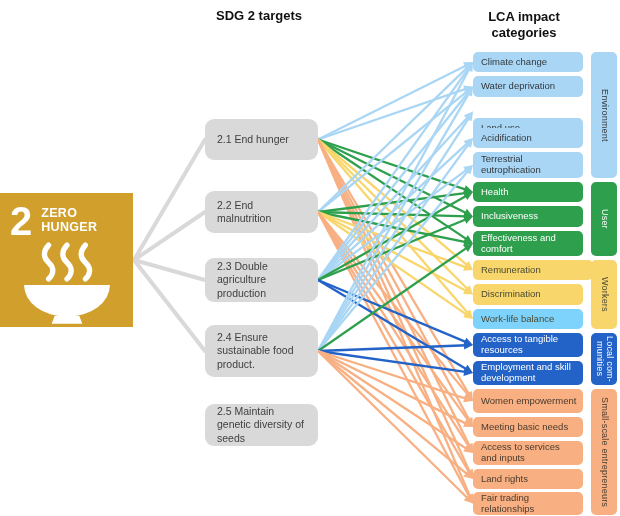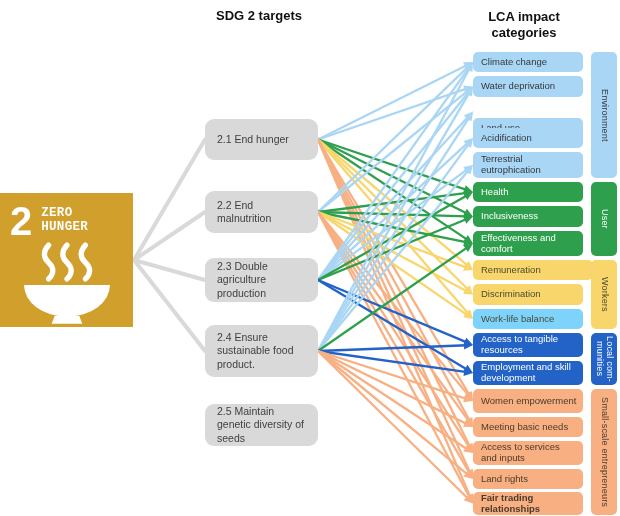--- a/index.html
+++ b/index.html
@@ -9,21 +9,21 @@
   .box{position:absolute;box-sizing:border-box;z-index:1;display:flex;align-items:center;}
   .hdr{position:absolute;box-sizing:border-box;z-index:2;background:#ffffff;display:flex;align-items:center;justify-content:center;
        font-weight:bold;font-size:13px;color:#111;text-align:center;white-space:pre-line;line-height:1.25;}
   .target{background:#D9D9D9;border-radius:9px;color:#3f3f3f;font-size:10.5px;line-height:1.25;padding:4px 8px 4px 12px;}
   .impact{border-radius:5px;font-size:9.5px;line-height:1.15;padding:2px 5px 2px 8px;}
   .group{border-radius:5px;justify-content:center;font-size:9px;line-height:1.1;}
   .group .vtext{writing-mode:vertical-rl;text-orientation:mixed;white-space:pre-line;text-align:center;letter-spacing:0.2px;}
   .logo{position:absolute;z-index:1;display:flex;flex-direction:column;}
   .logo-top{display:flex;padding:9px 8px 0 10px;gap:9px;color:#fff;}
   .logo-num{font-size:40px;font-weight:bold;line-height:0.95;}
-  .logo-title{font-size:12.5px;font-weight:bold;line-height:1.15;padding-top:4px;letter-spacing:0.3px;font-family:Liberation Mono, monospace;}
+  .logo-title{font-size:12.5px;font-weight:bold;line-height:1.15;padding-top:4px;letter-spacing:0.3px;}
   .bowl-wrap{display:flex;justify-content:center;margin-top:2px;}
 </style>
 </head>
 <body>
 
 <div id="stage">
   <svg id="edge-layer" width="620" height="516">
       <line x1="134" y1="260" x2="205" y2="139.5" stroke="#D9D9D9" stroke-width="4" stroke-linecap="round"></line>
       <line x1="134" y1="260" x2="205" y2="212" stroke="#D9D9D9" stroke-width="4" stroke-linecap="round"></line>
       <line x1="134" y1="260" x2="205" y2="280" stroke="#D9D9D9" stroke-width="4" stroke-linecap="round"></line>
@@ -165,21 +165,21 @@
     <div class="box impact" style="background: rgb(46, 160, 77); color: rgb(255, 255, 255); left: 473px; top: 231px; width: 110px; height: 25px;">Effectiveness and comfort</div>
     <div class="box impact" style="background: rgb(248, 214, 107); color: rgb(74, 74, 51); left: 473px; top: 260px; width: 120px; height: 20px;">Remuneration</div>
     <div class="box impact" style="background: rgb(248, 214, 107); color: rgb(74, 74, 51); left: 473px; top: 284px; width: 110px; height: 21px;">Discrimination</div>
     <div class="box impact" style="background: #7dd3fc; color: rgb(74, 74, 51); left: 473px; top: 309px; width: 110px; height: 20px;">Work-life balance</div>
     <div class="box impact" style="background: rgb(35, 99, 200); color: rgb(255, 255, 255); left: 473px; top: 333px; width: 110px; height: 24px;">Access to tangible resources</div>
     <div class="box impact" style="background: rgb(35, 99, 200); color: rgb(255, 255, 255); left: 473px; top: 361px; width: 110px; height: 24px;">Employment and skill development</div>
     <div class="box impact" style="background: rgb(248, 176, 131); color: rgb(74, 58, 45); left: 473px; top: 389px; width: 110px; height: 24px;">Women empowerment</div>
     <div class="box impact" style="background: rgb(248, 176, 131); color: rgb(74, 58, 45); left: 473px; top: 417px; width: 110px; height: 20px;">Meeting basic needs</div>
     <div class="box impact" style="background: rgb(248, 176, 131); color: rgb(74, 58, 45); left: 473px; top: 441px; width: 110px; height: 24px;">Access to services and inputs</div>
     <div class="box impact" style="background: rgb(248, 176, 131); color: rgb(74, 58, 45); left: 473px; top: 469px; width: 110px; height: 20px;">Land rights</div>
-    <div class="box impact" style="background: rgb(248, 176, 131); color: rgb(74, 58, 45); left: 473px; top: 492px; width: 110px; height: 23px; font-weight: bold;">Fair trading relationships</div>
+    <div class="box impact" style="background: rgb(248, 176, 131); color: rgb(74, 58, 45); left: 473px; top: 492px; width: 110px; height: 23px;">Fair trading relationships</div>
     <div class="box group" style="background: rgb(169, 214, 244); color: rgb(51, 56, 61); left: 591px; top: 52px; width: 26px; height: 126px;">
       <span class="vtext">Environment</span>
     </div>
     <div class="box group" style="background: rgb(46, 160, 77); color: rgb(255, 255, 255); left: 591px; top: 182px; width: 26px; height: 74px;">
       <span class="vtext">User</span>
     </div>
     <div class="box group" style="background: rgb(248, 214, 107); color: rgb(74, 74, 51); left: 591px; top: 260px; width: 26px; height: 69px;">
       <span class="vtext">Workers</span>
     </div>
     <div class="box group" style="background: rgb(35, 99, 200); color: rgb(255, 255, 255); left: 591px; top: 333px; width: 26px; height: 52px;">

